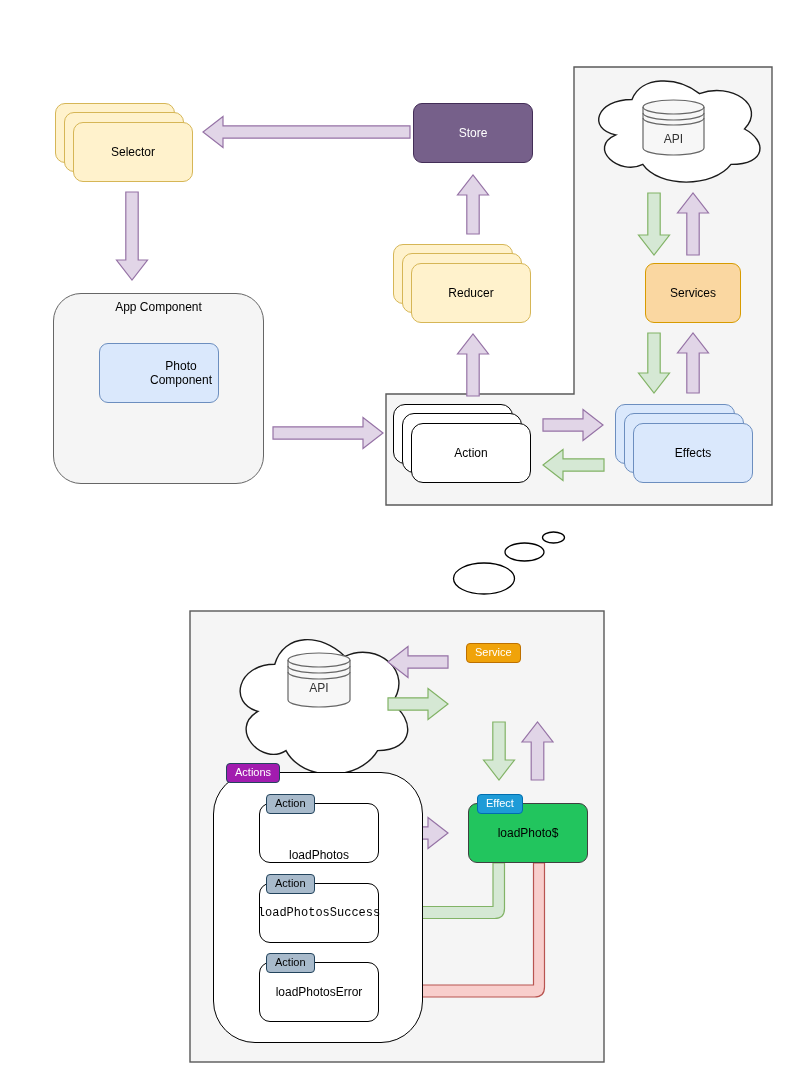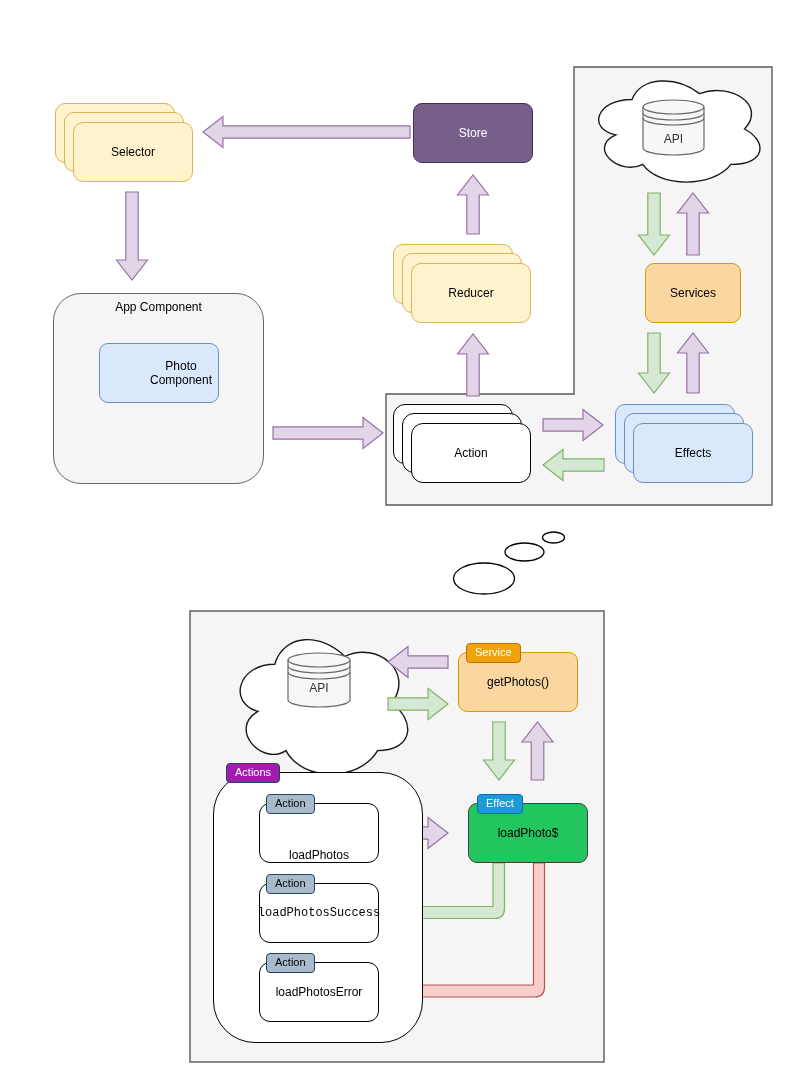--- a/index.html
+++ b/index.html
@@ -146,23 +146,20 @@
     <div class="card blue"></div>
     <div class="card blue"></div>
     <div class="card blue">
       <span>Effects</span>
     </div>
   </div>
 
   <div class="api-label" style="left:292px;top:681px;width:54px;">API</div>
 
   <div class="badge service" style="left:466px;top:643px;">Service</div>
-  <div class="node orange" style="left:458px;top:652px;width:120px;height:60px;">
-    <span>getPhotos()</span>
-  </div>
 
   <div class="node whitebox" style="left:213px;top:772px;width:210px;height:271px;"></div>
   <div class="badge actions" style="left:226px;top:763px;">Actions</div>
 
   <div class="badge action" style="left:266px;top:794px;">Action</div>
   <div class="node white-card-solo" style="left:259px;top:803px;width:120px;height:60px;align-items:flex-end;">
     <span>loadPhotos</span>
   </div>
 
   <div class="badge action" style="left:266px;top:874px;">Action</div>

